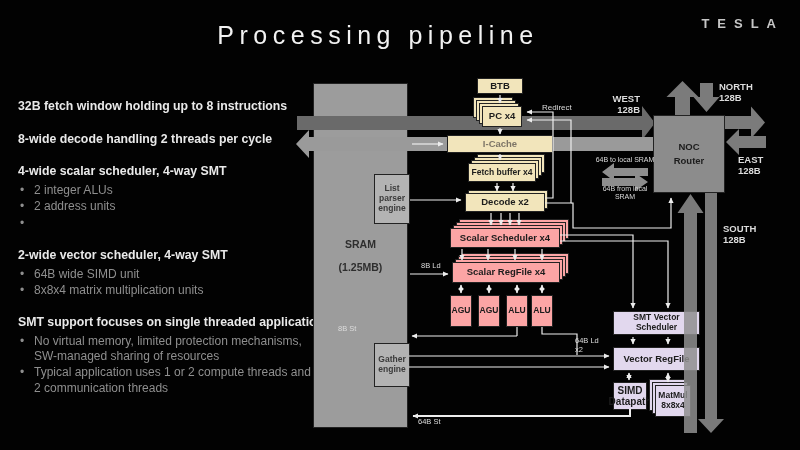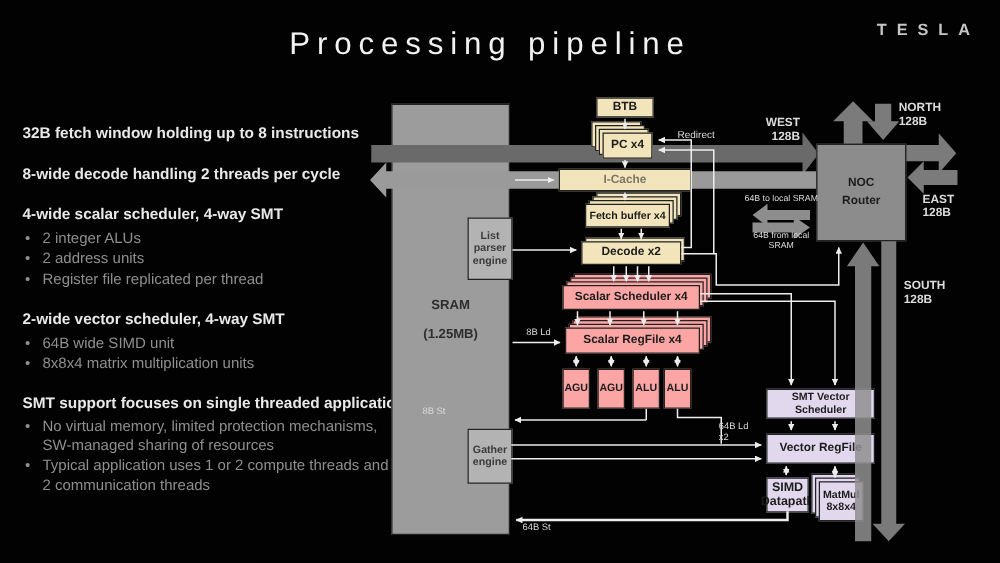--- a/index.html
+++ b/index.html
@@ -2,21 +2,21 @@
 <html><head>
 <meta charset="utf-8">
 <style>
   html,body{margin:0;padding:0;background:#000;}
   #slide{
     position:relative;width:800px;height:450px;background:#020202;overflow:hidden;
     font-family:"Liberation Sans",sans-serif;
   }
   .lay{position:absolute;left:0;top:0;pointer-events:none;}
   #title{
-    position:absolute;left:182px;top:21px;width:420px;text-align:center;
+    position:absolute;left:168px;top:21px;width:420px;text-align:center;
     color:#f2f2f2;font-size:25px;letter-spacing:5.5px;font-weight:400;white-space:nowrap;
   }
   #logo{
     position:absolute;right:16px;top:16px;color:#c6c6c6;font-size:13px;
     letter-spacing:8px;font-weight:700;
   }
   #left-panel{position:absolute;left:18px;top:99px;width:308px;}
   .lp-section{margin-bottom:17px;}
   .lp-heading{color:#e9e9e9;font-size:12.3px;font-weight:600;line-height:1.28;margin:0 0 3px 0;}
   .lp-bullet{display:flex;color:#8f8f8f;font-size:12px;line-height:1.27;margin:0 0 1px 0;}
@@ -46,21 +46,20 @@
         <div class="lp-bullet">
           <span class="lp-dot">•</span>
           <span>2 integer ALUs</span>
         </div>
         <div class="lp-bullet">
           <span class="lp-dot">•</span>
           <span>2 address units</span>
         </div>
         <div class="lp-bullet">
           <span class="lp-dot">•</span>
-          <span>Register file replicated per thread</span>
         </div>
       </div>
       <div class="lp-section">
         <div class="lp-heading">2-wide vector scheduler, 4-way SMT</div>
         <div class="lp-bullet">
           <span class="lp-dot">•</span>
           <span>64B wide SIMD unit</span>
         </div>
         <div class="lp-bullet">
           <span class="lp-dot">•</span>

